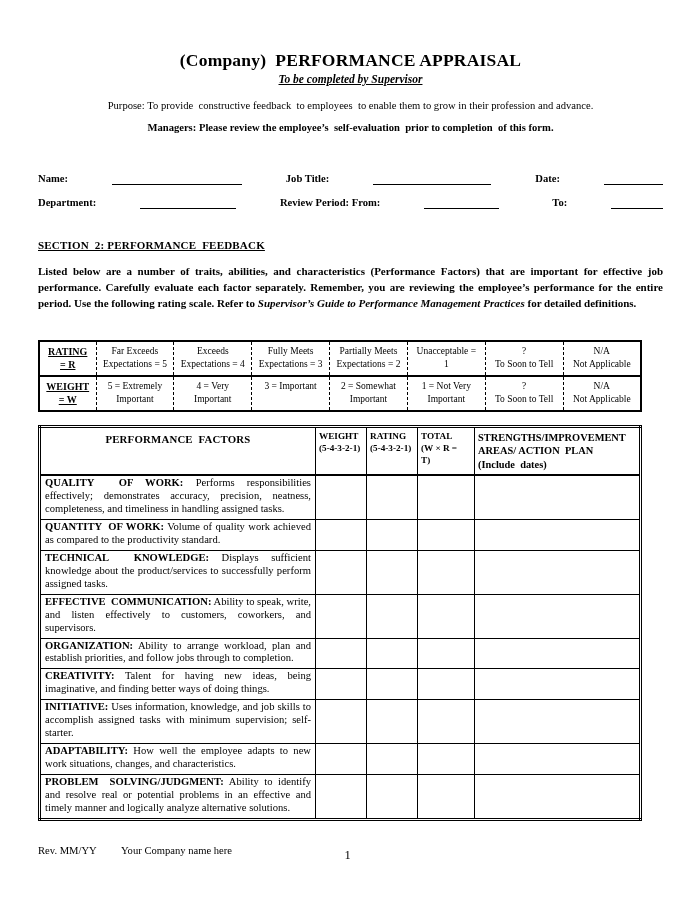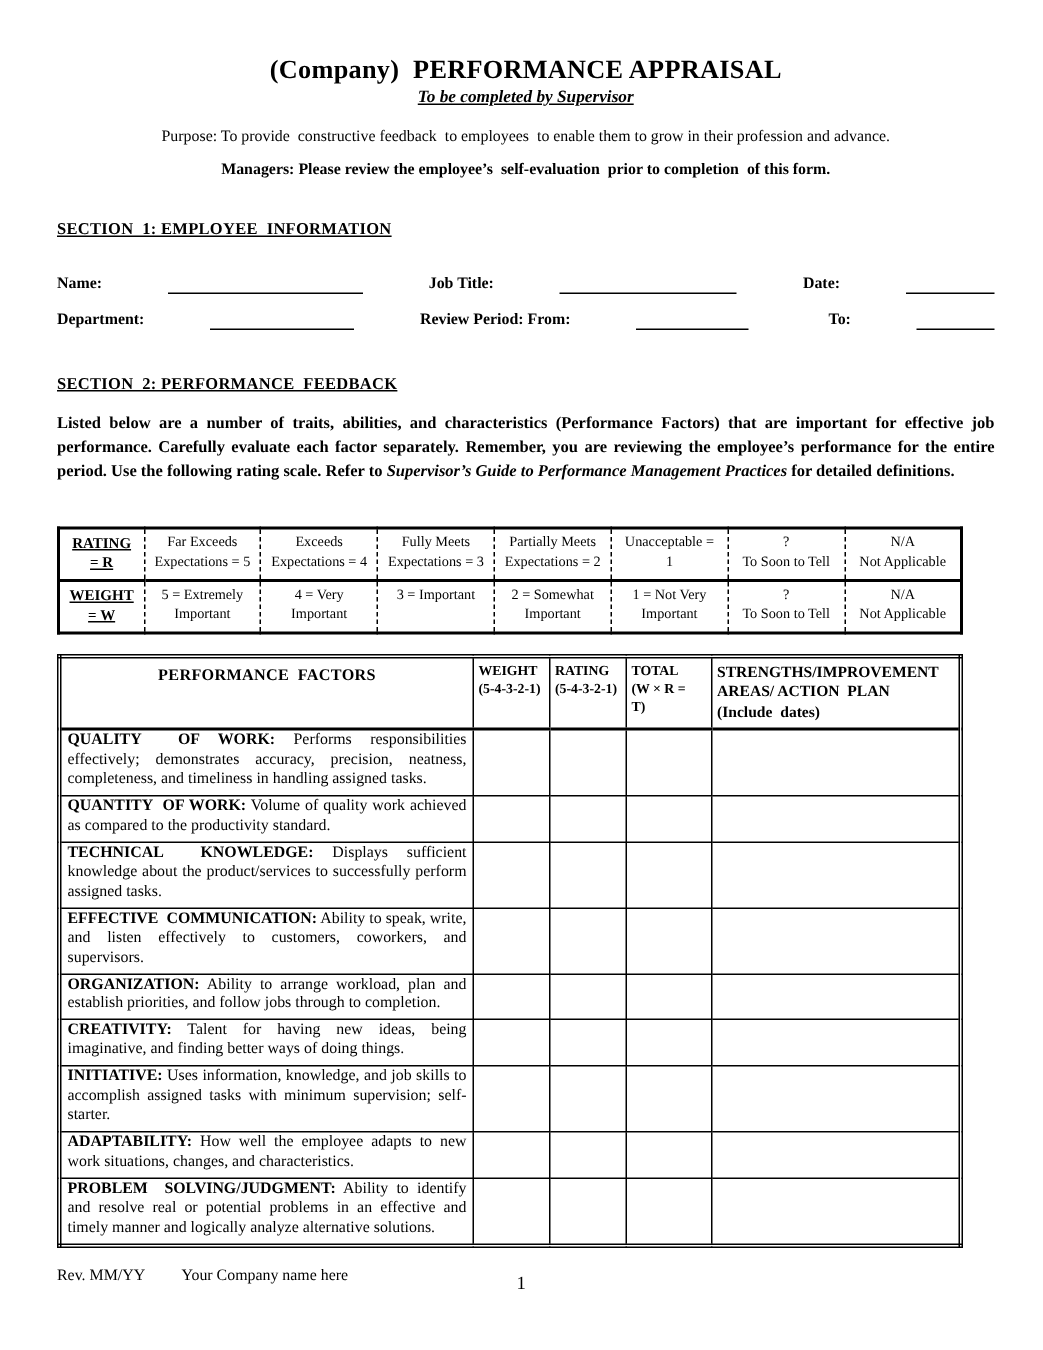--- a/index.html
+++ b/index.html
@@ -2,21 +2,21 @@
 <html><head>
 <meta charset="utf-8">
 <style>
   * { margin: 0; padding: 0; box-sizing: border-box; }
   html, body { background: #ffffff; }
   body {
     width: 695px; height: 900px;
     font-family: "Liberation Serif", "DejaVu Serif", serif;
     color: #000; overflow: hidden; position: relative;
   }
-  .page { padding: 36px 32px 0 38px; border-radius: 22px; }
+  .page { padding: 50px 32px 0 38px; border-radius: 22px; }
 
   
   .title {
     text-align: center; font-size: 17.5px; font-weight: bold;
     letter-spacing: .2px; margin-bottom: 2px;
   }
   .subtitle {
     text-align: center; font-size: 11.5px; font-weight: bold; font-style: italic;
     text-decoration: underline; margin-bottom: 15px;
   }
@@ -80,21 +80,20 @@
 <body>
 
 <div class="page">
 
   <div class="title">(Company) &nbsp;PERFORMANCE APPRAISAL</div>
   <div class="subtitle">To be completed by Supervisor</div>
   <div class="purpose">Purpose: To provide &nbsp;constructive feedback &nbsp;to employees &nbsp;to enable them to grow in their profession and advance.</div>
   <div class="managers">Managers: Please review the employee’s &nbsp;self-evaluation &nbsp;prior to completion &nbsp;of this form.</div>
 
   <div class="sec1-block">
-    <div class="sec-heading">SECTION &nbsp;1: EMPLOYEE &nbsp;INFORMATION</div>
 
     <div class="field-row">
       <span class="lbl">Name:</span>
       <span class="line" style="flex: 2.2;"></span>
       <span class="lbl">Job Title:</span>
       <span class="line" style="flex: 2.0;"></span>
       <span class="lbl">Date:</span>
       <span class="line" style="flex: 1.0;"></span>
     </div>
 

